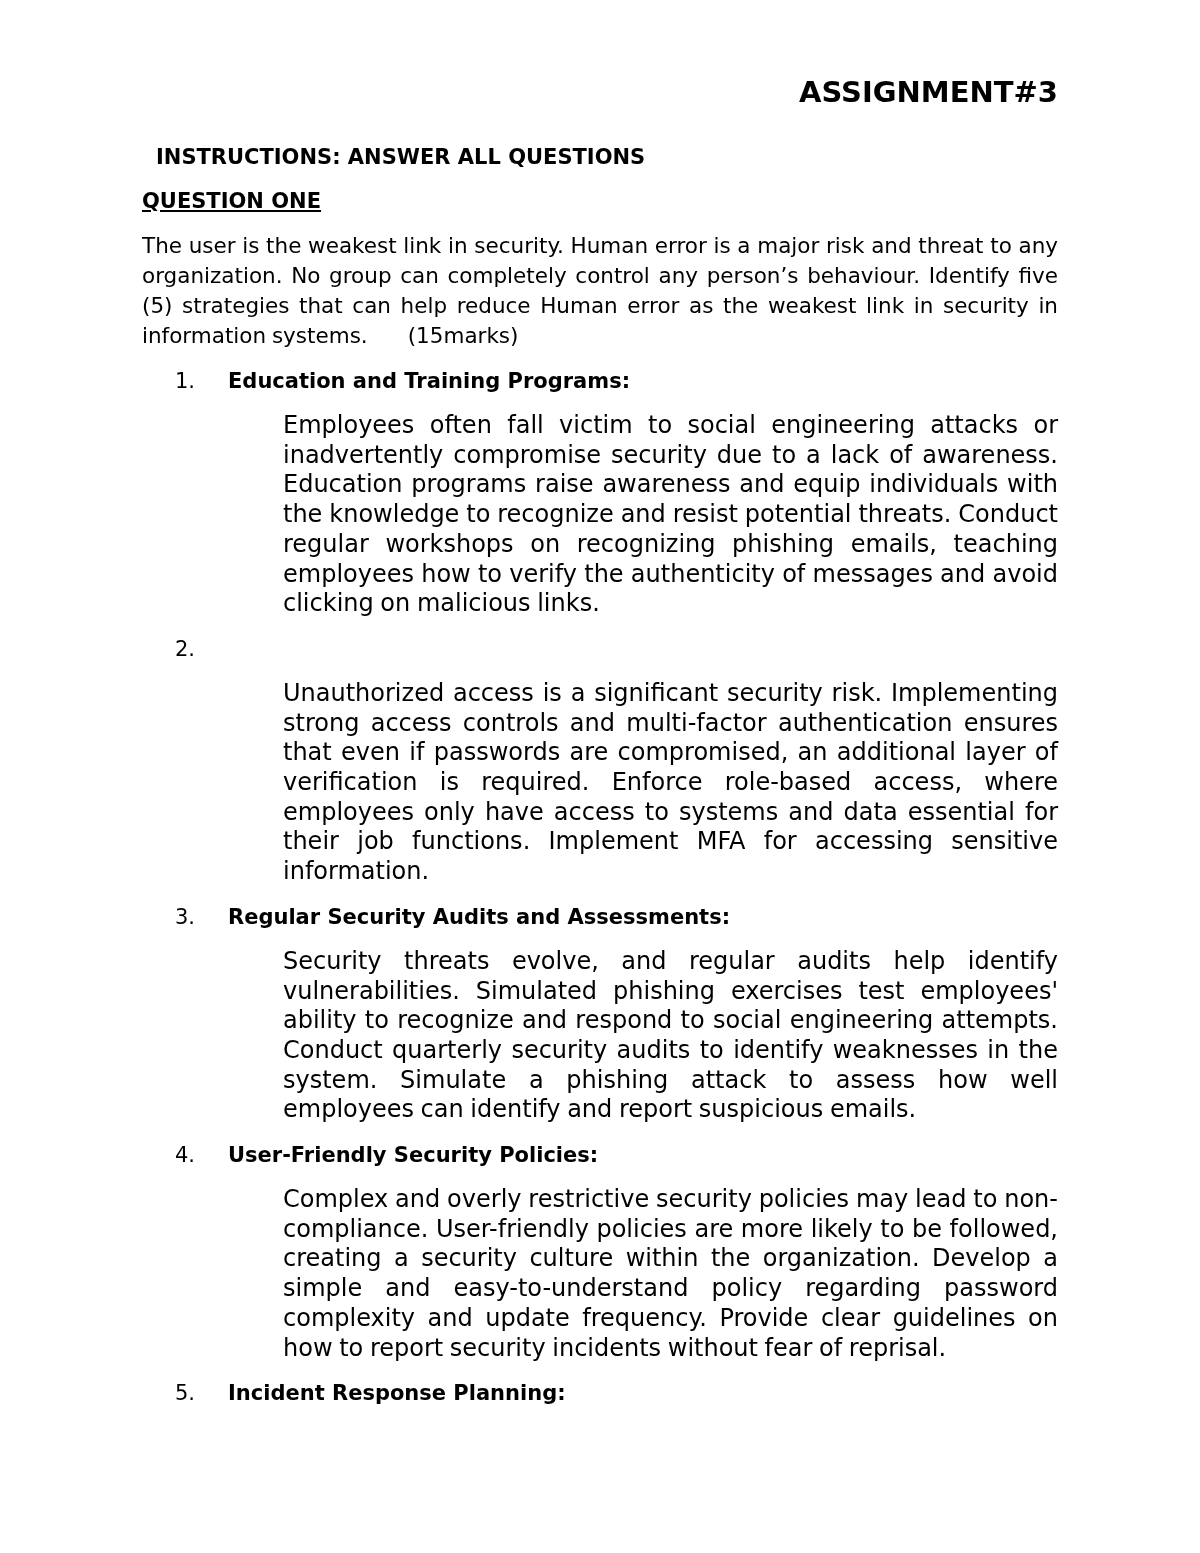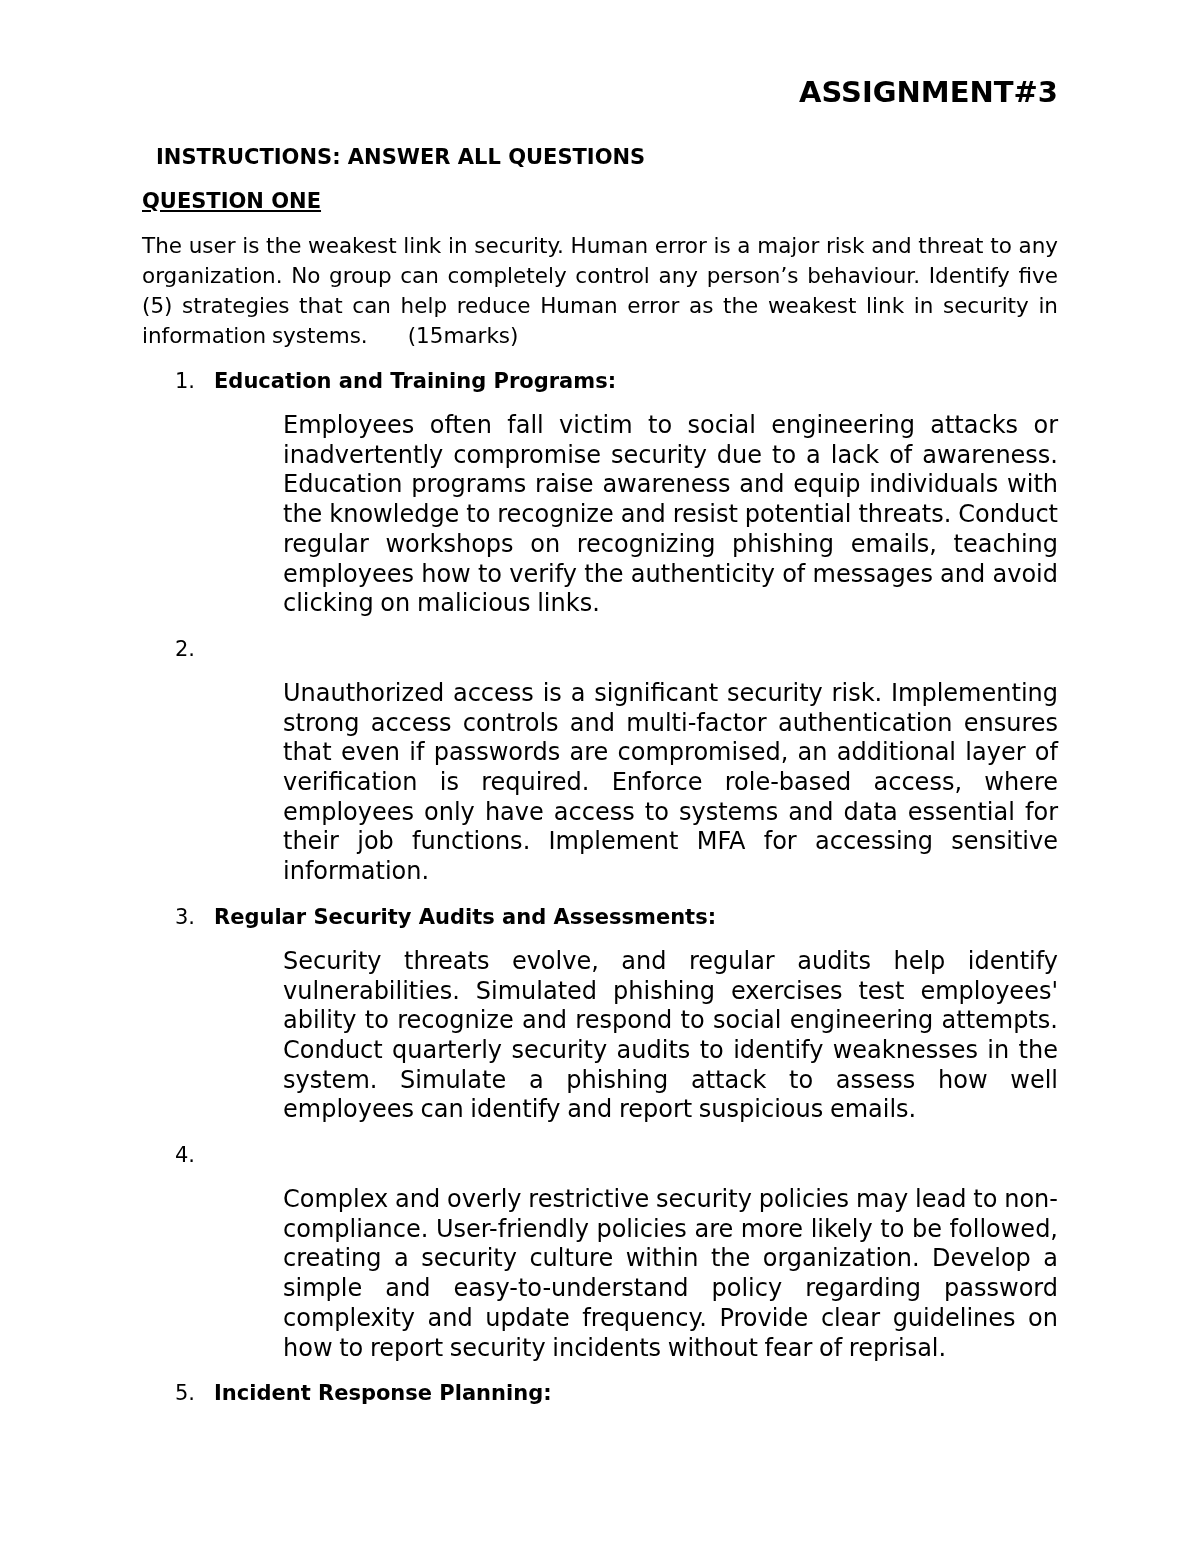--- a/index.html
+++ b/index.html
@@ -85,21 +85,21 @@
       line-height: 30px;
       font-size: 21px;
     }
     .answer-num {
       position: absolute;
       left: 33px;
       top: 0;
     }
     .answer-title {
       position: absolute;
-      left: 72px;
+      left: 86px;
       top: 0;
       font-weight: bold;
       white-space: nowrap;
     }
     .answer-body {
       margin: 15px 0 15px 141px;
       width: 775px;
       font-size: 24px;
       line-height: 29.7px;
       text-align: justify;
@@ -135,20 +135,21 @@
     <li class="answer-item">
       <div class="answer-head">
         <span class="answer-num">3.</span>
         <span class="answer-title">Regular Security Audits and Assessments:</span>
       </div>
       <p class="answer-body">Security threats evolve, and regular audits help identify vulnerabilities. Simulated phishing exercises test employees' ability to recognize and respond to social engineering attempts. Conduct quarterly security audits to identify weaknesses in the system. Simulate a phishing attack to assess how well employees can identify and report suspicious emails.</p>
     </li>
     <li class="answer-item">
       <div class="answer-head">
         <span class="answer-num">4.</span>
+        <span class="answer-title">User-Friendly Security Policies:</span>
       </div>
       <p class="answer-body">Complex and overly restrictive security policies may lead to non-compliance. User-friendly policies are more likely to be followed, creating a security culture within the organization. Develop a simple and easy-to-understand policy regarding password complexity and update frequency. Provide clear guidelines on how to report security incidents without fear of reprisal.</p>
     </li>
     <li class="answer-item">
       <div class="answer-head">
         <span class="answer-num">5.</span>
         <span class="answer-title">Incident Response Planning:</span>
       </div>
     </li>
   </ol>

